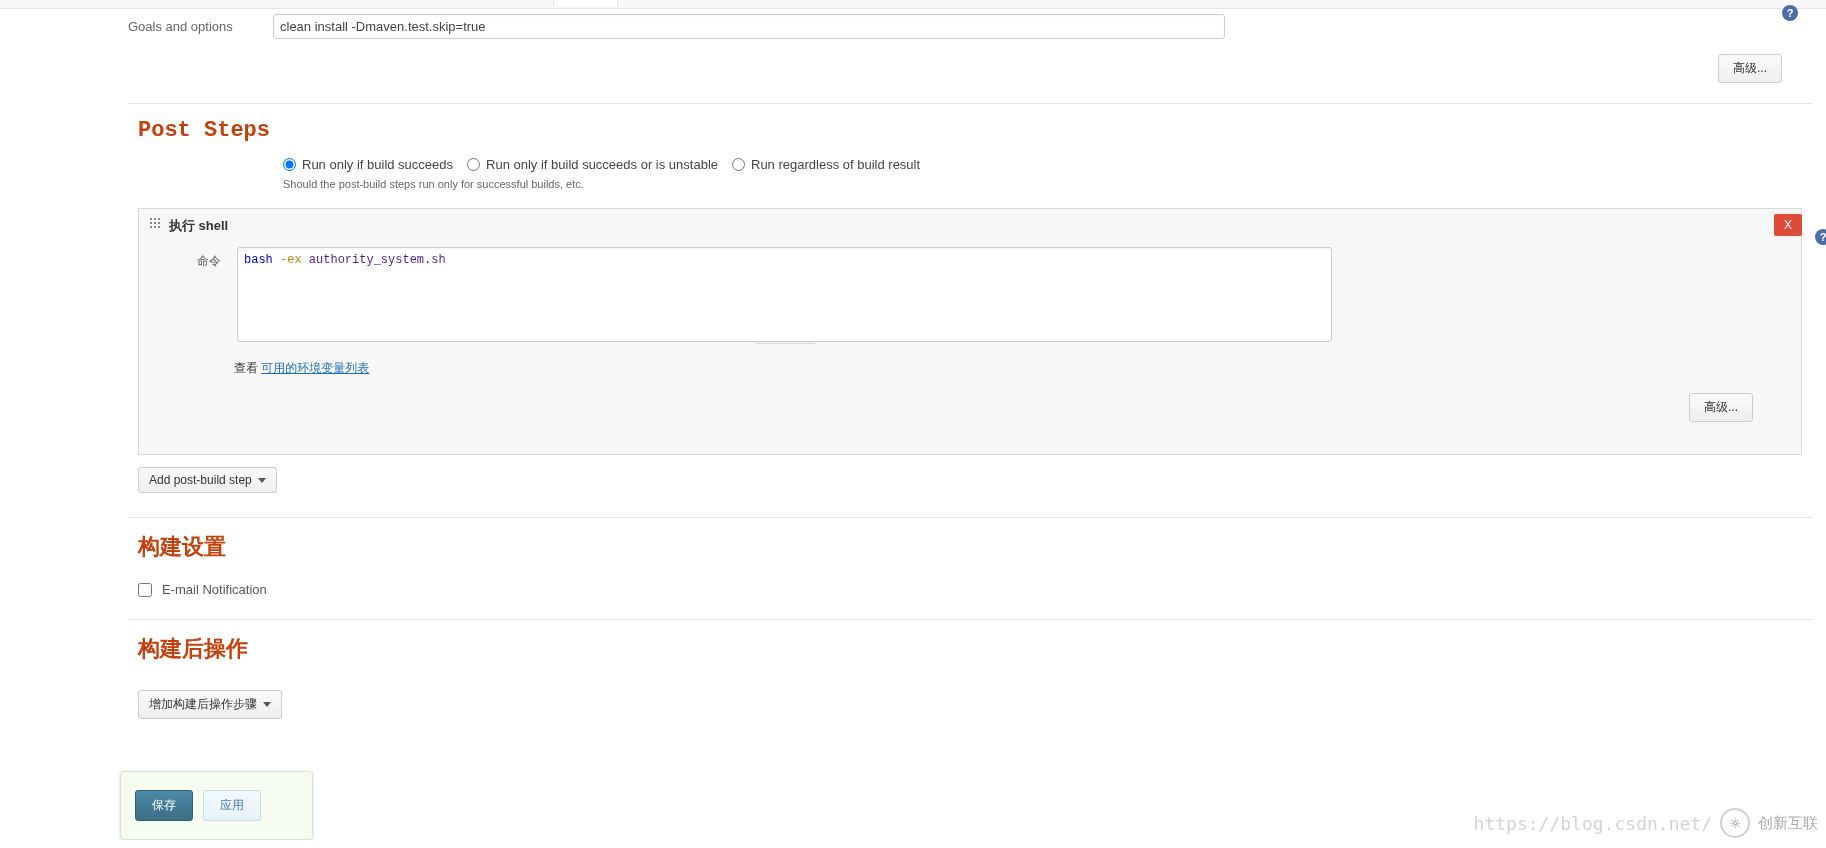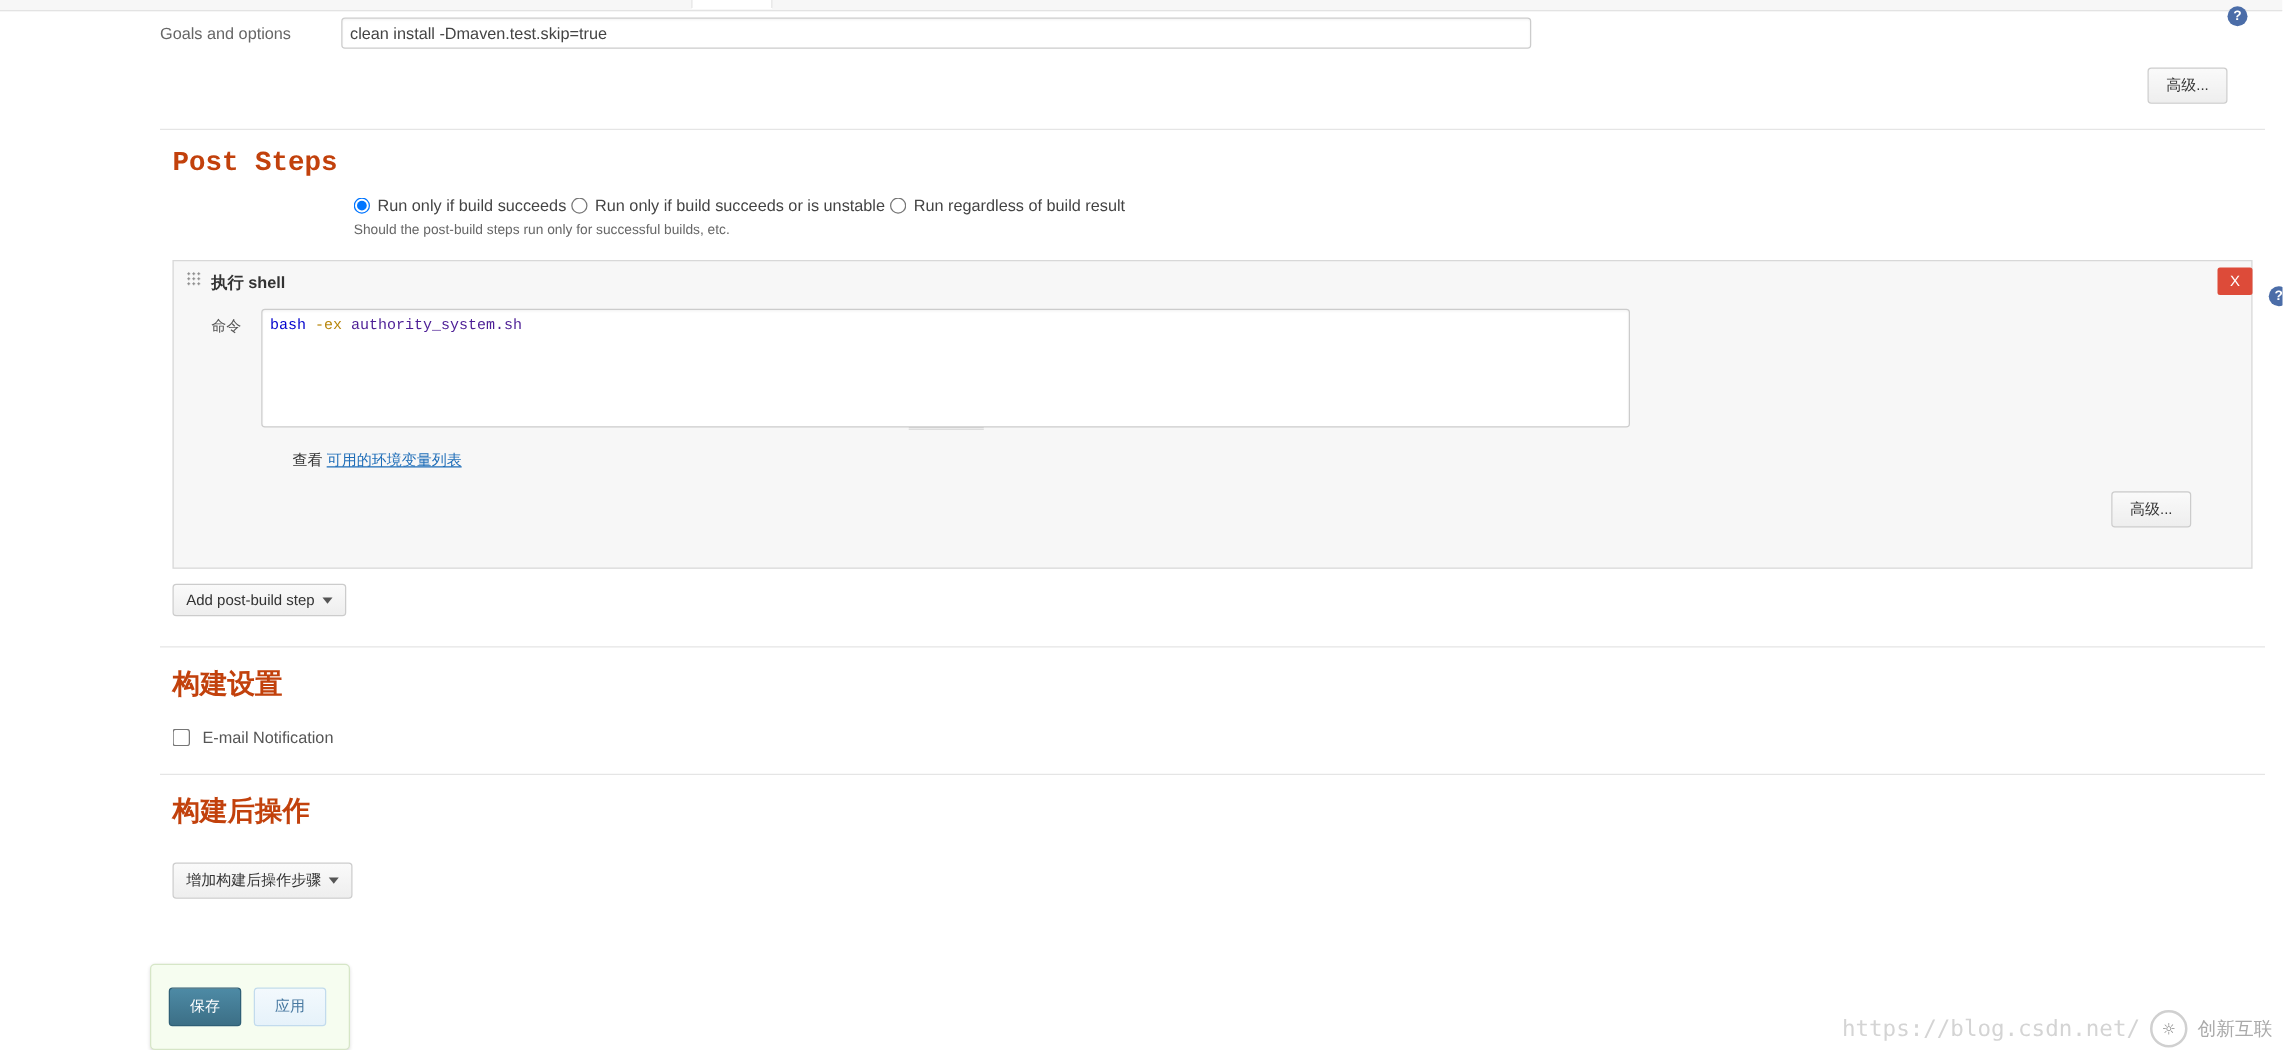--- a/index.html
+++ b/index.html
@@ -115,21 +115,21 @@
     .section-title {
       font-size: 22px;
       color: #c2410c;
       font-weight: bold;
       margin: 14px 0 14px 10px;
       font-family: Liberation Mono, monospace;
     }
     .radio-row {
       padding-left: 155px;
       display: flex;
-      gap: 4px;
+      gap: 14px;
       align-items: center;
       font-size: 13px;
       color: #444;
     }
     .radio-opt { display: flex; align-items: center; gap: 6px; }
     .hint {
       padding: 6px 0 18px 155px;
       font-size: 11px;
       color: #666;
     }
@@ -169,21 +169,21 @@
       display: flex;
       align-items: center;
       justify-content: center;
       cursor: pointer;
       border-radius: 2px;
     }
     .step-body {
       padding: 4px 30px 18px 30px;
     }
     .field-row { display: flex; align-items: flex-start; gap: 12px; }
-    .field-label { width: 28px; font-size: 12px; color: #555; padding-top:6px; }
+    .field-label { width: 28px; font-size: 12px; color: #555; padding-top:6px;margin-left:28px; }
     .codebox {
       width: 1095px;
       height: 95px;
       background: #fff;
       border: 1px solid #ccc;
       border-radius: 3px;
       font-family: "Courier New", monospace;
       font-size: 12px;
       padding: 5px 6px;
       resize: vertical;
@@ -237,21 +237,21 @@
     .chk-row {
       display: flex;
       align-items: center;
       gap: 10px;
       padding: 6px 0 22px 10px;
     }
     .chk-row input { width: 14px; height: 14px; }
     .chk-row label { color: #555; font-size: 13px; }
     .footer-bar {
       margin: 28px 0 0 -8px;
-      width: 160px;
+      width: 193px;
       background: #f6fdf0;
       border: 1px solid #d6e6c7;
       border-radius: 4px;
       padding: 18px 14px;
       display: flex;
       gap: 10px;
       box-shadow: 0 1px 3px rgba(0,0,0,0.15);
     }
     .btn-primary {
       background: linear-gradient(#4d8aa5, #3c6f86);

